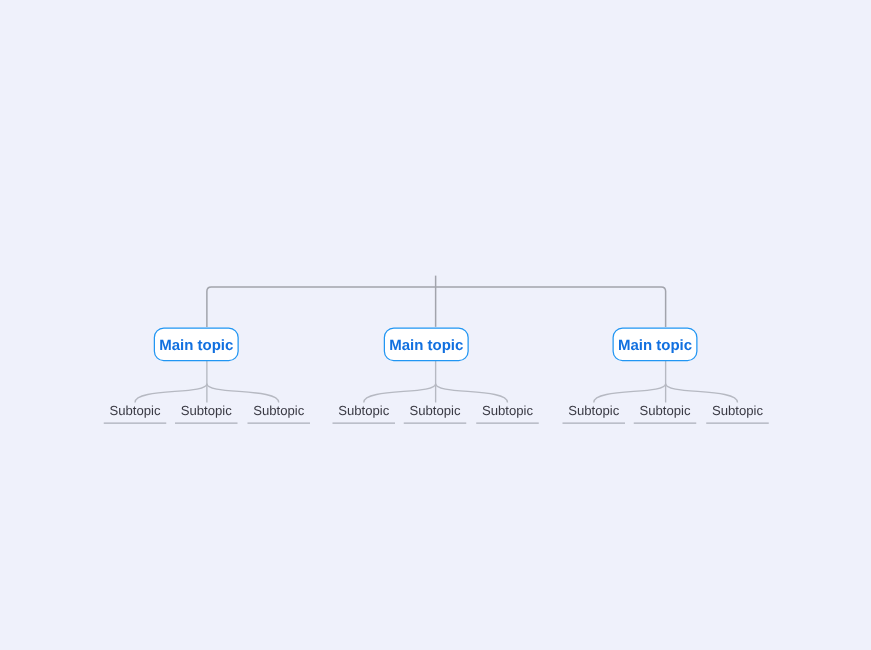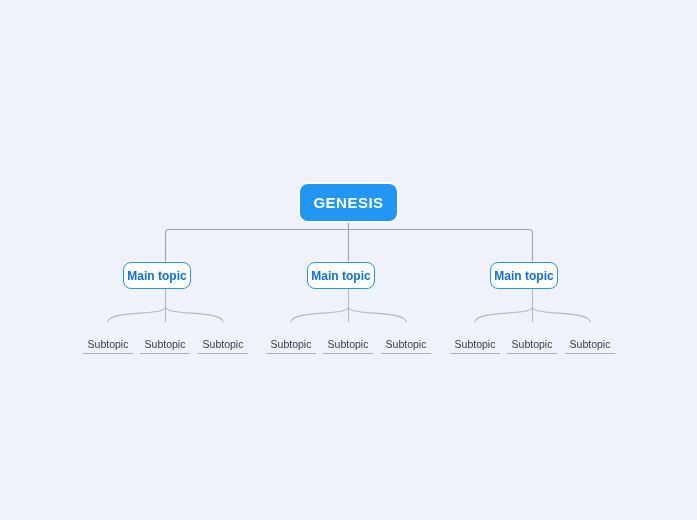--- a/index.html
+++ b/index.html
@@ -62,21 +62,21 @@
   }
   .node-main .label{
     color:var(--main-text);
     font-size:12px;
     font-weight:bold;
   }
   .node-main-0{left:123px;}
   .node-main-1{left:307px;}
   .node-main-2{left:490px;}
   .node-sub{
-    top:338px;
+    top:323px;
     width:50px;
     height:16px;
     align-items:flex-start;
     border-bottom:1px solid var(--subtopic-underline);
   }
   .node-sub .label{
     color:var(--subtopic-text);
     font-size:10.5px;
     line-height:13px;
     font-weight:500;
@@ -106,23 +106,20 @@
       <path d="M348.5 288.5 V322"></path>
       <path d="M348.5 307 C348.5 316 291 310 291 322"></path>
       <path d="M348.5 307 C348.5 316 406 310 406 322"></path>
 
       <path d="M532.5 288.5 V322"></path>
       <path d="M532.5 307 C532.5 316 475 310 475 322"></path>
       <path d="M532.5 307 C532.5 316 590 310 590 322"></path>
     </g>
   </svg>
 
-  <div class="node node-root">
-    <span class="label">GENESIS</span>
-  </div>
 
   <div class="node node-main node-main-0">
     <span class="label">Main topic</span>
   </div>
   <div class="node node-main node-main-1">
     <span class="label">Main topic</span>
   </div>
   <div class="node node-main node-main-2">
     <span class="label">Main topic</span>
   </div>

